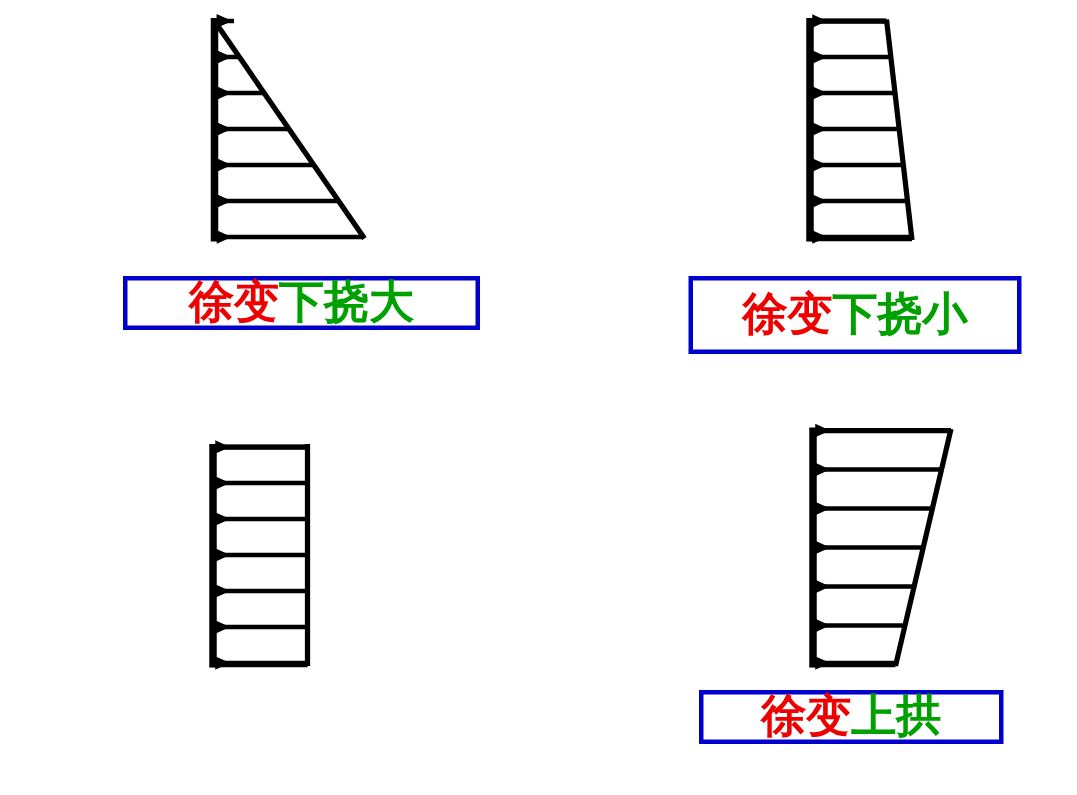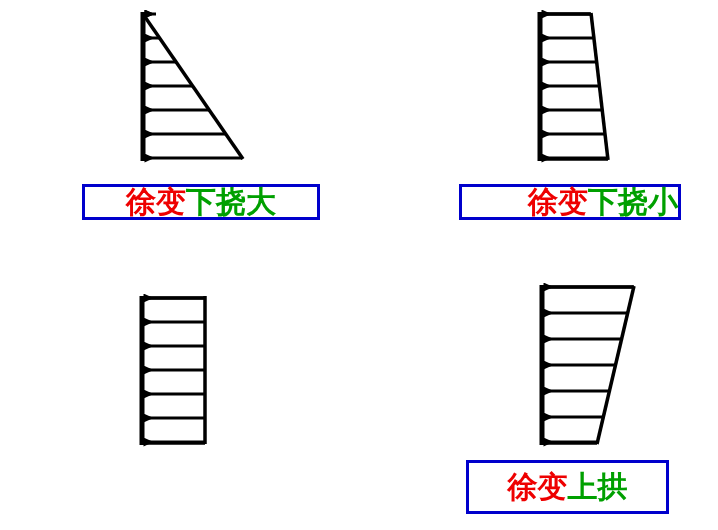--- a/index.html
+++ b/index.html
@@ -47,23 +47,23 @@
   #panel-2 { left: 359px; top: 0px;  width: 359px; height: 265px; }
   #panel-3 { left: 0px;  top: 265px; width: 359px; height: 265px; }
   #panel-4 { left: 359px; top: 265px; width: 359px; height: 265px; }
 
   #diagram-1 { left: 125px; top: 0px;   width: 135px; height: 175px; }
   #diagram-2 { left: 163px; top: 0px;   width: 125px; height: 175px; }
   #diagram-3 { left: 124px; top: 15px;  width: 120px; height: 175px; }
   #diagram-4 { left: 165px; top: 10px;  width: 140px; height: 180px; }
 
   #box-1 { left: 72px;  top: 184px; width: 238px; height: 36px; margin-left: 10px; }
-  #box-2 { left: 100px; top: 184px; width: 222px; height: 36px; justify-content: flex-end; }
+  #box-2 { left: 100px; top: 184px; width: 222px; height: 52px; }
   #box-3 { left: 55px;  top: 195px; width: 255px; height: 54px; }
-  #box-4 { left: 107px; top: 195px; width: 203px; height: 54px; }
+  #box-4 { left: 107px; top: 195px; width: 203px; height: 36px; }
 </style>
 </head>
 <body>
 
 <div class="panel" id="panel-1">
 
   <svg class="diagram-svg" id="diagram-1" viewBox="0 0 135 175">
     <defs>
       <marker id="ah1" markerWidth="11" markerHeight="9" refX="10" refY="4.5" orient="auto" markerUnits="userSpaceOnUse">
         <path d="M10,0 L10,9 L0,4.5 Z" fill="#000000"></path>

